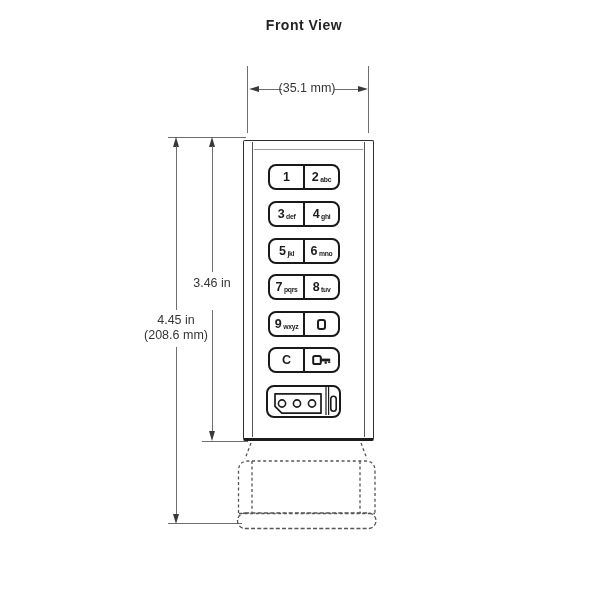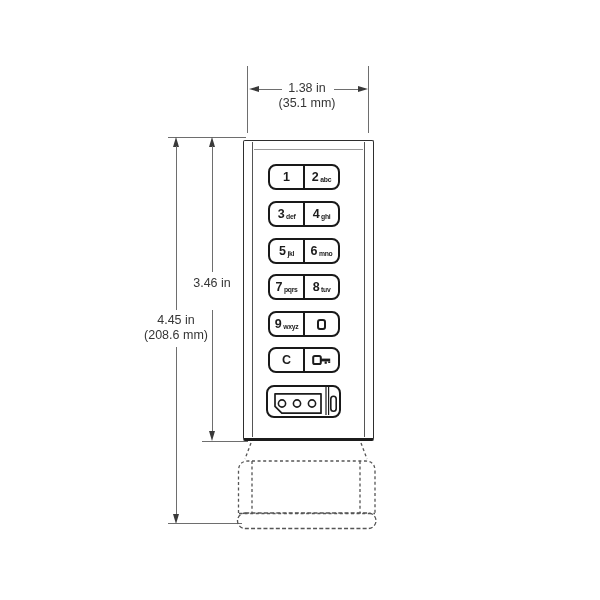--- a/index.html
+++ b/index.html
@@ -31,29 +31,29 @@
            position:relative;top:3px;letter-spacing:-.3px;}
   .zero-glyph{display:inline-block;width:9px;height:11px;box-sizing:border-box;
               border:2.2px solid #1c1c1c;border-radius:3px;}
   svg{display:block;}
 </style>
 </head>
 <body>
 
 <div id="canvas">
 
+  <div id="title">Front View</div>
 
   <div class="dline" style="left:247px;top:66px;width:1px;height:67px;"></div>
   <div class="dline" style="left:368px;top:66px;width:1px;height:67px;"></div>
   <div class="arrow left" style="left:249px;top:85.5px;"></div>
   <div class="dline" style="left:259px;top:88.5px;width:23px;height:1px;"></div>
   <div class="dline" style="left:334px;top:88.5px;width:24px;height:1px;"></div>
   <div class="arrow right" style="left:358px;top:85.5px;"></div>
   <div class="dim-text" style="left:257px;top:81px;width:100px;">
-    <div>1.38 in</div>
     <div>(35.1 mm)</div>
   </div>
 
   <div class="dline" style="left:168px;top:137px;width:78px;height:1px;"></div>
 
   <div class="arrow up" style="left:172.5px;top:137px;"></div>
   <div class="dline" style="left:175.5px;top:146px;width:1px;height:164px;"></div>
   <div class="dim-text" style="left:116px;top:313px;width:120px;">
     <div>4.45 in</div>
     <div>(208.6 mm)</div>

